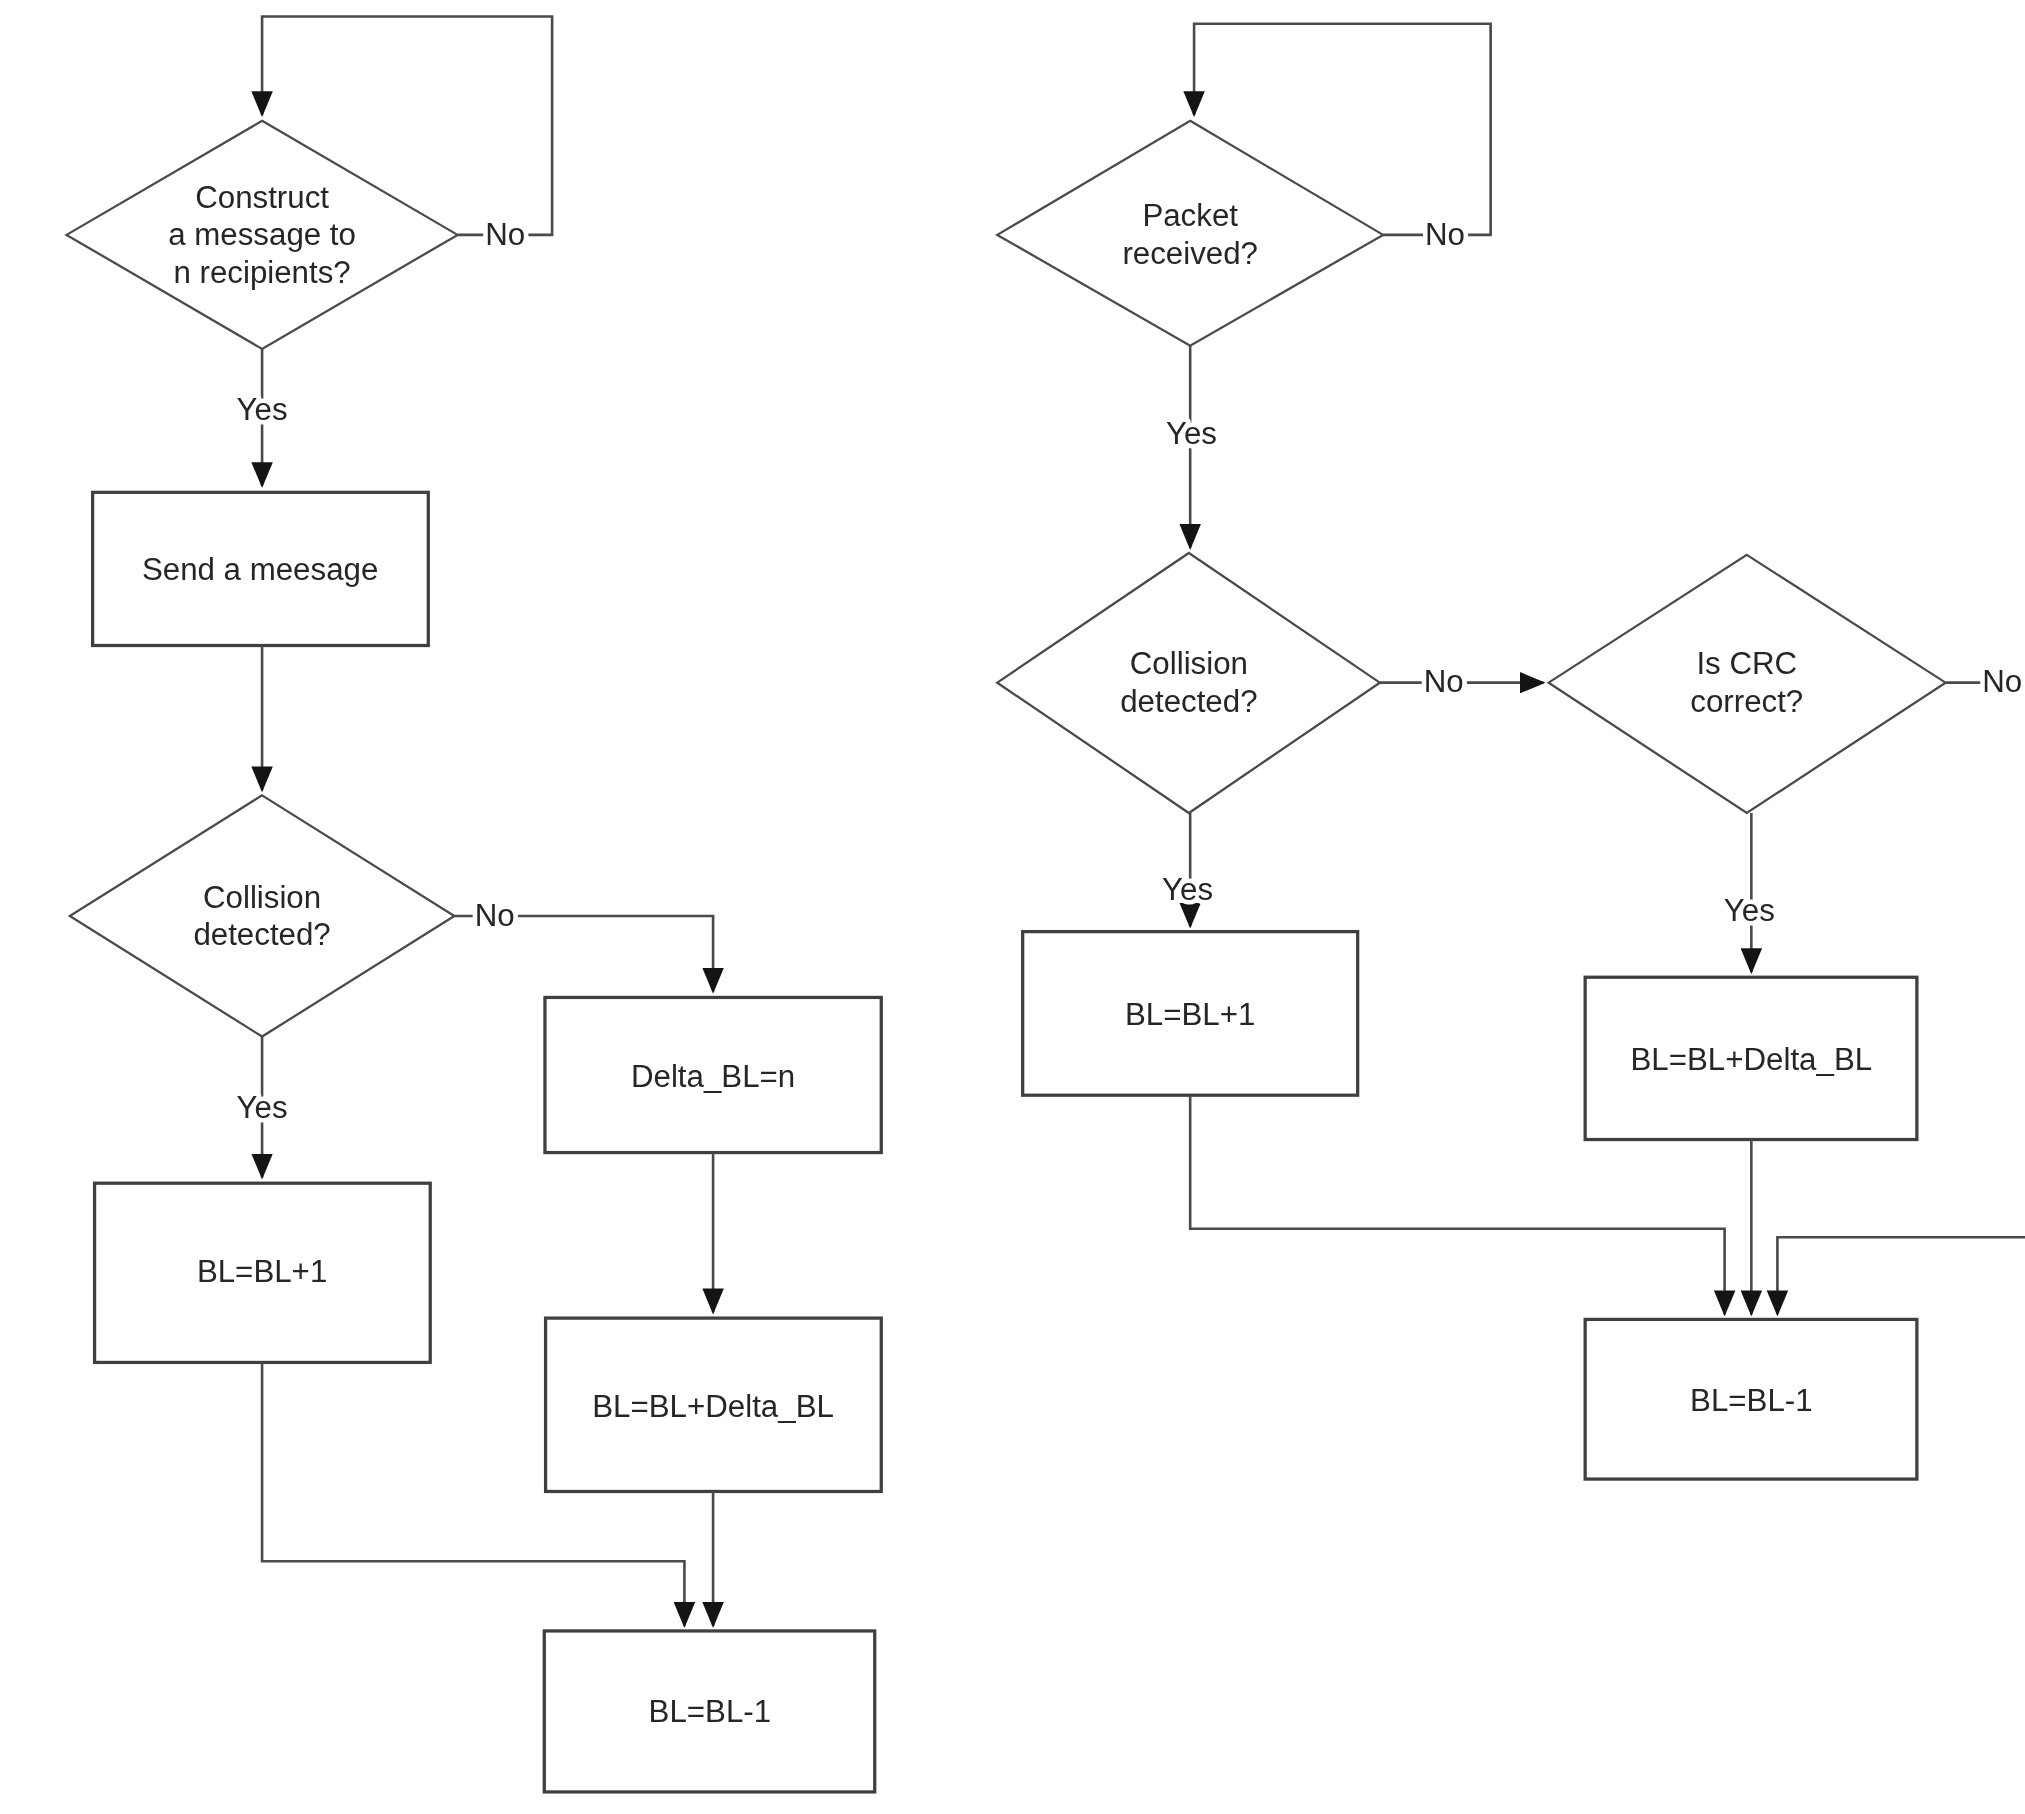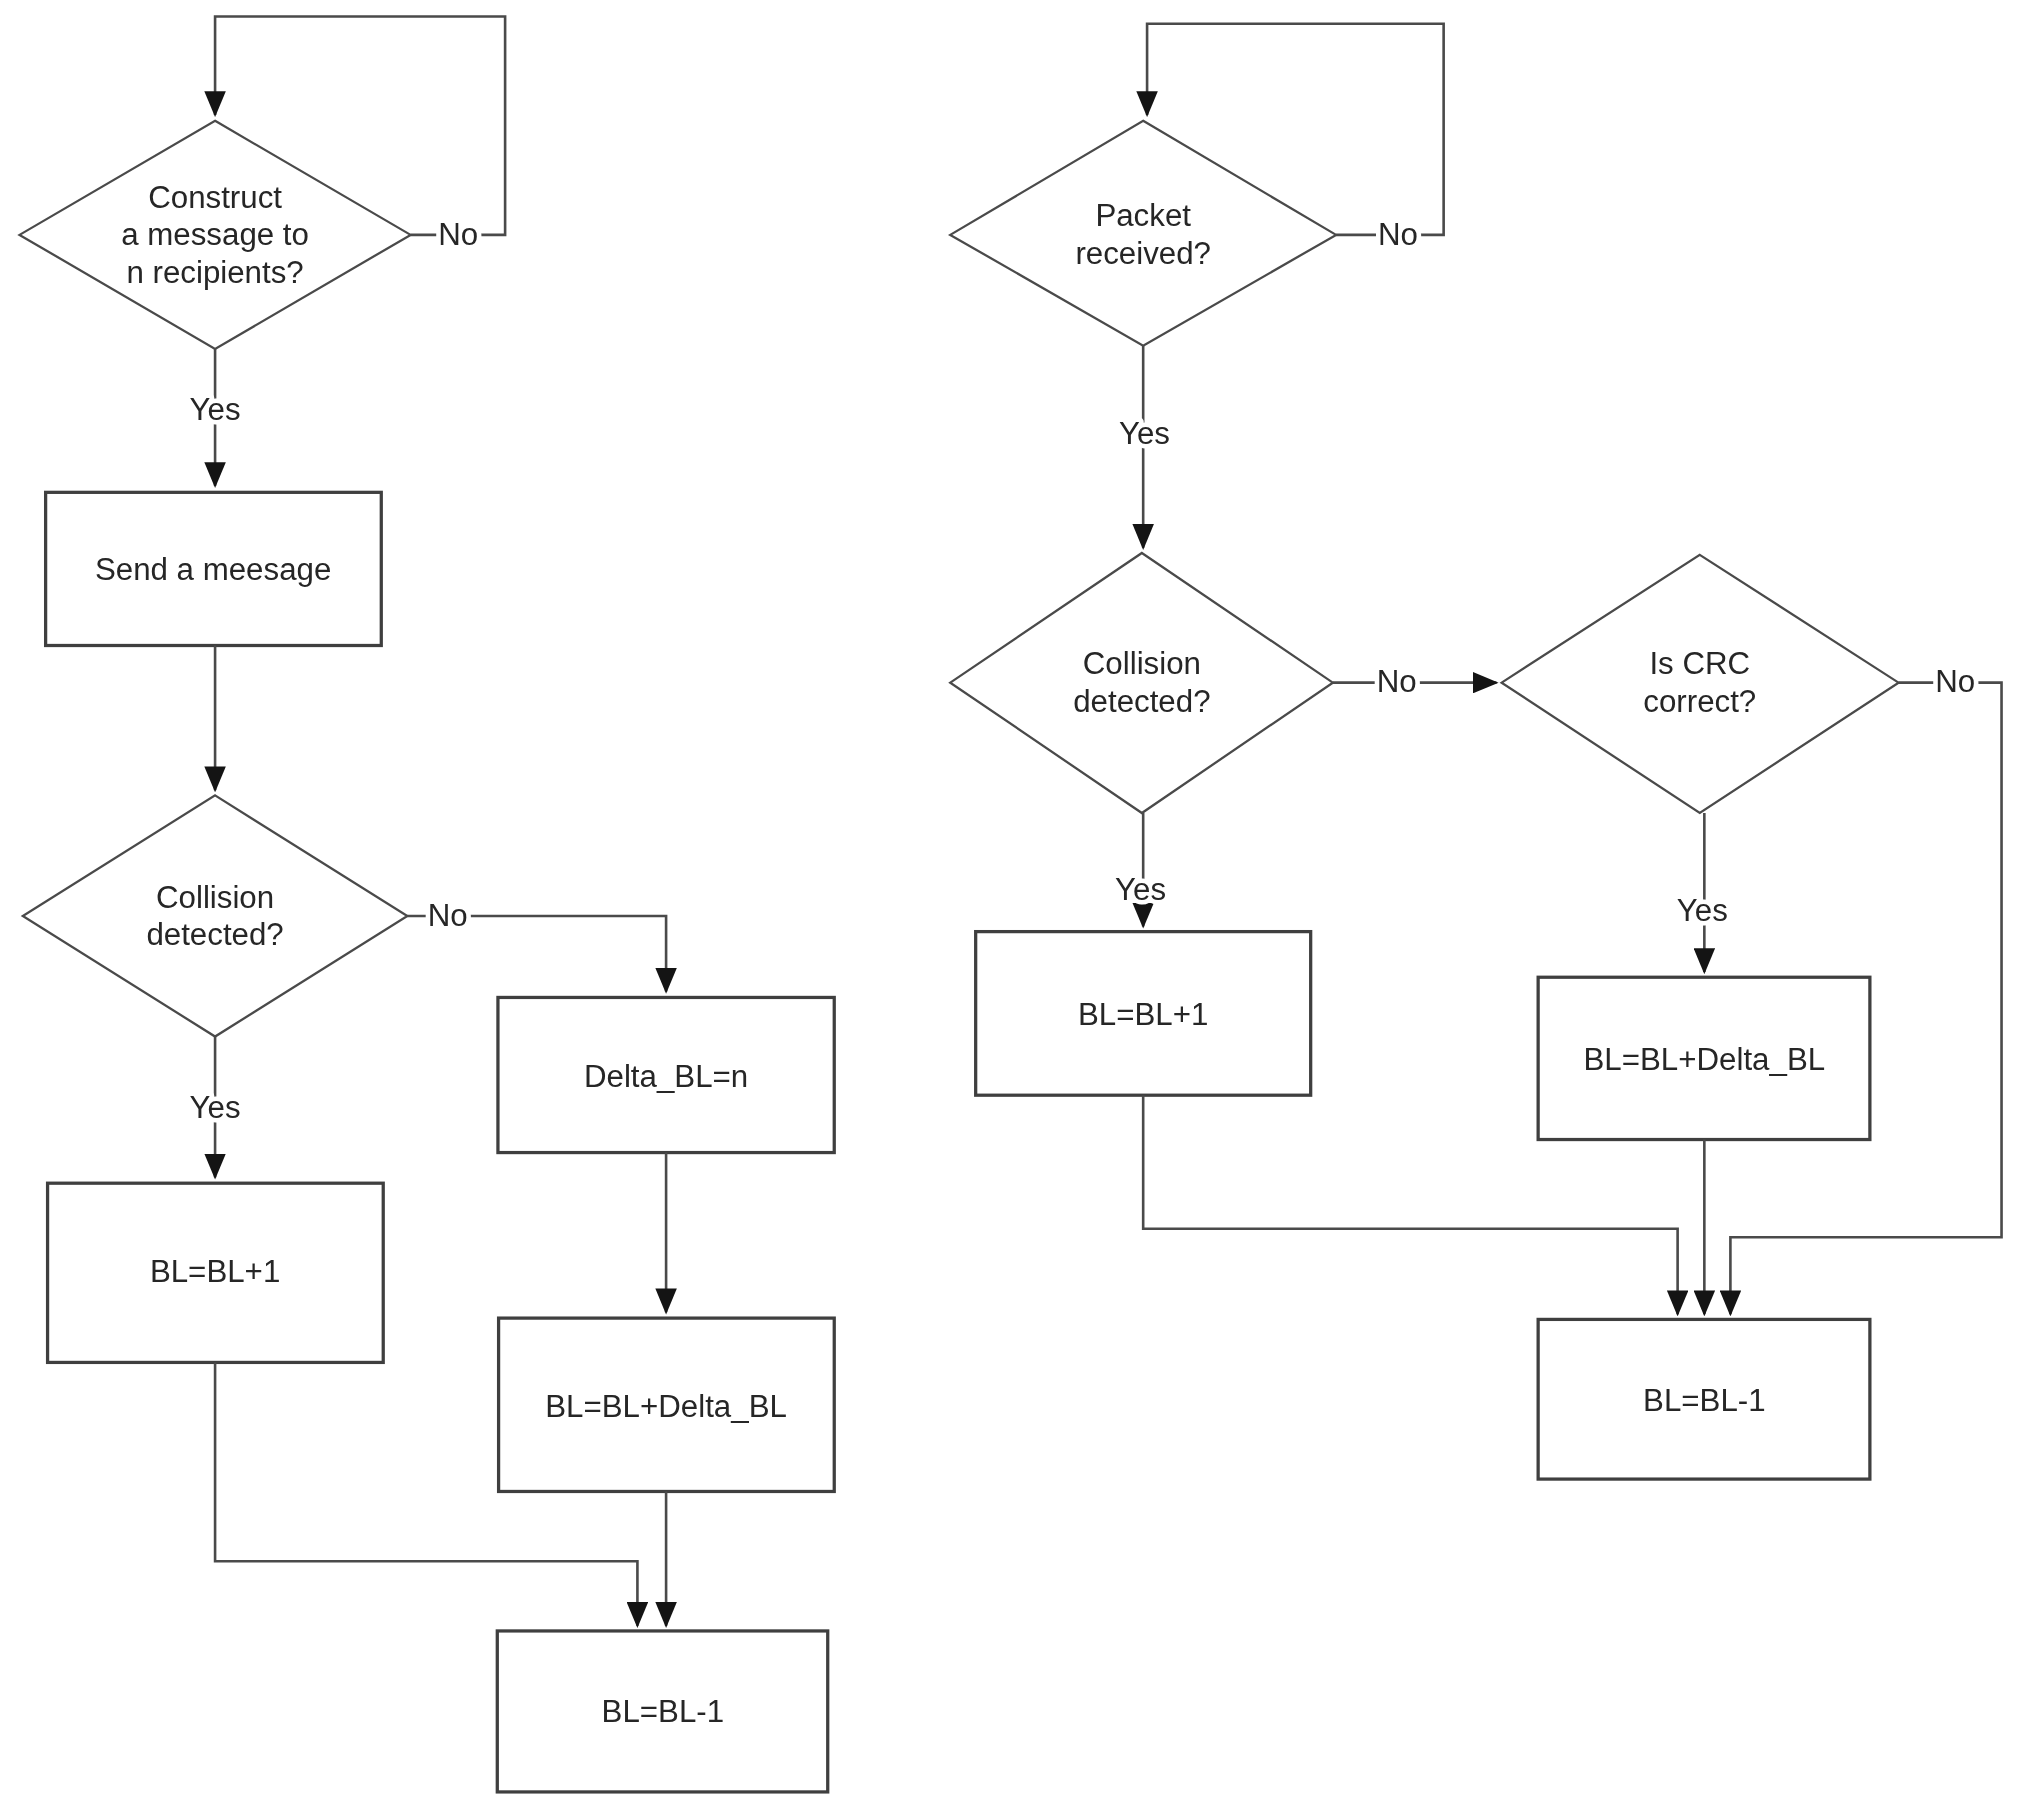--- a/index.html
+++ b/index.html
@@ -3,21 +3,21 @@
 <meta charset="utf-8">
 <style>
   :root{
     --connector:#4a4a4a;
     --shape-border:#3f3f3f;
     --text:#262626;
     --arrowhead:#141414;
     --background:#ffffff;
   }
   html,body{margin:0;padding:0;background:var(--background,#fff);}
-  .canvas-wrap{width:1639px;height:1815px;background:var(--background,#fff);}
+  .canvas-wrap{width:1639px;height:1815px;background:var(--background,#fff);padding-left:47px;}
   svg{display:block;}
   .box{fill:#ffffff;stroke:var(--shape-border,#3f3f3f);stroke-width:5;}
   .diamond{fill:#ffffff;stroke:var(--connector,#4a4a4a);stroke-width:3.5;}
   .conn{fill:none;stroke:var(--connector,#4a4a4a);stroke-width:4;}
   .node-label{
     font-family:"Liberation Sans",sans-serif;
     font-size:48px;
     fill:var(--text,#262626);
     text-anchor:middle;
     dominant-baseline:central;

